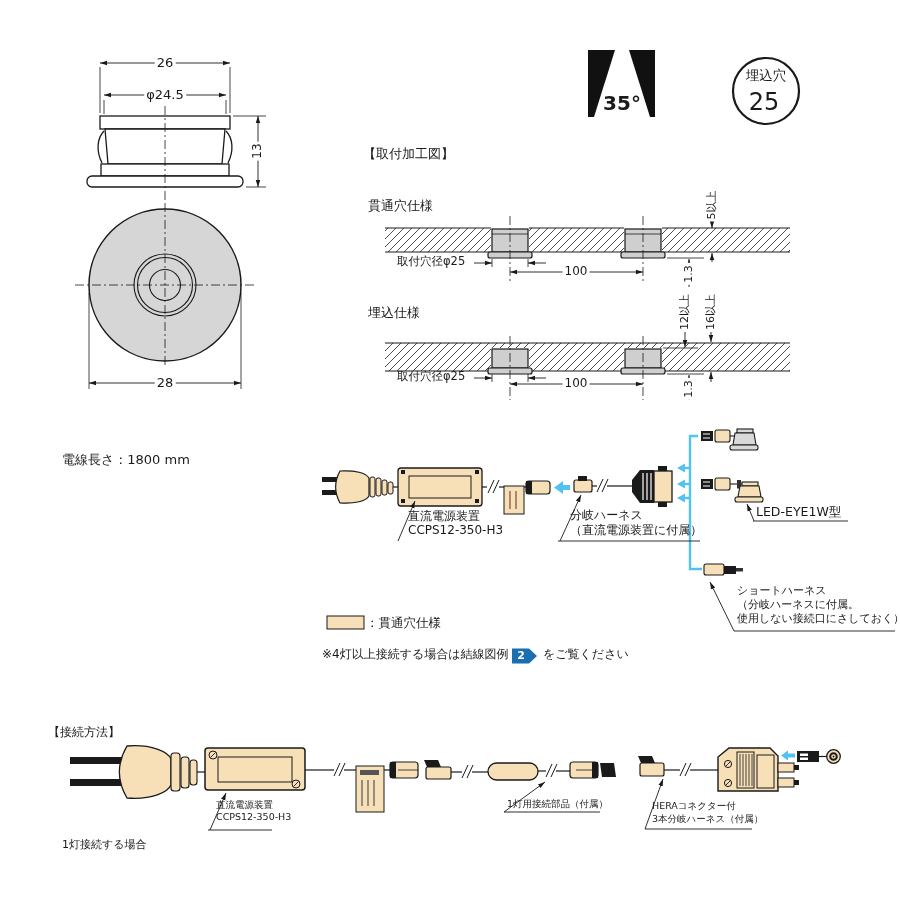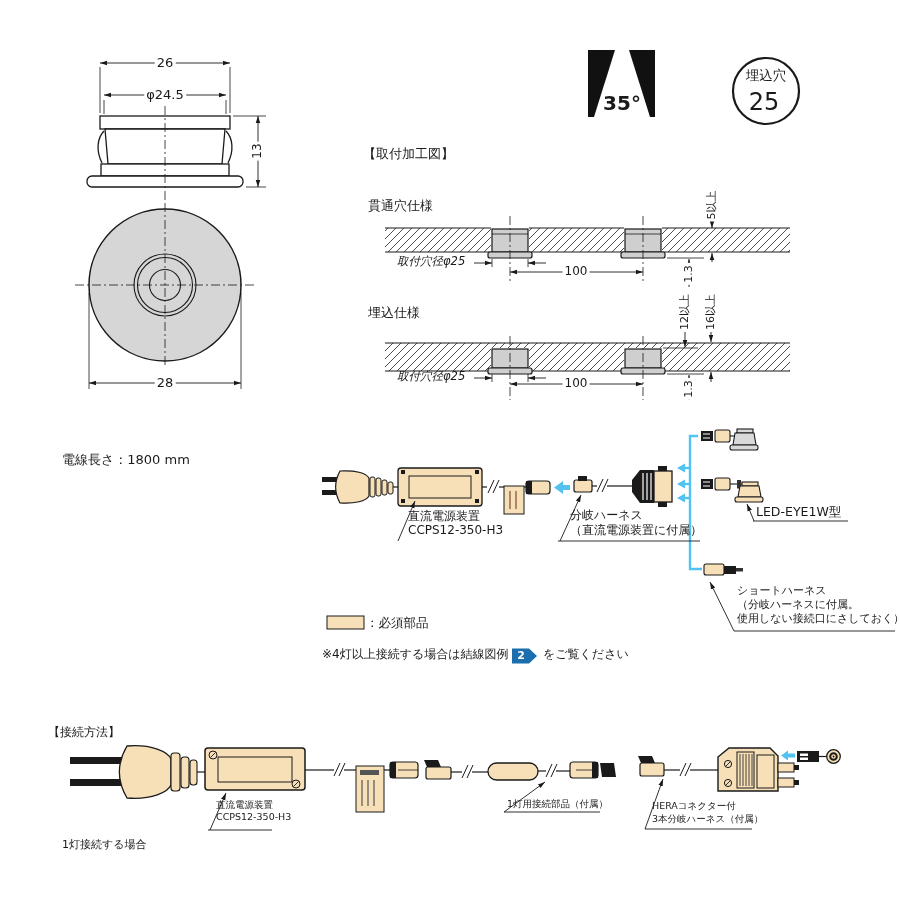--- a/index.html
+++ b/index.html
@@ -5,21 +5,21 @@
   html,body{margin:0;padding:0;background:#fff;}
   #page{position:relative;width:900px;height:900px;background:#fff;overflow:hidden;
         font-family:"DejaVu Sans","Liberation Sans",sans-serif;color:#1a1a1a;}
   #art{position:absolute;left:0;top:0;}
   .lbl{position:absolute;white-space:nowrap;line-height:1.15;color:#1a1a1a;}
   .c{transform:translate(-50%,-50%);}
   .v{transform:translate(-50%,-50%) rotate(-90deg);}
   .bg{background:#fff;padding:0 2px;}
   .f20{font-size:20px;font-weight:bold;} .f24{font-size:24px;} .f135{font-size:13.5px;}
   .f13{font-size:13px;text-align:right;} .f125{font-size:12.5px;} .f12{font-size:12px;}
-  .f115{font-size:11.5px;font-style:italic;} .f11{font-size:11px;} .f95{font-size:9.5px;}
+  .f115{font-size:11.5px;} .f11{font-size:11px;} .f95{font-size:9.5px;}
   .badge{position:absolute;width:25px;height:16px;color:#fff;font-size:11px;font-weight:bold;
          text-align:center;line-height:16px;}
 </style>
 </head>
 <body>
 
 <div id="page">
 
 <svg id="art" width="900" height="900" viewBox="0 0 900 900">
   <defs>
@@ -352,21 +352,21 @@
 
 <div class="lbl f13" style="left:62px;top:453px">電線長さ：1800 mm</div>
 <div class="lbl f12" style="left:408px;top:510px">直流電源装置</div>
 <div class="lbl f12" style="left:408px;top:524px">CCPS12-350-H3</div>
 <div class="lbl f12" style="left:570px;top:509px">分岐ハーネス</div>
 <div class="lbl f12" style="left:570px;top:524px">（直流電源装置に付属）</div>
 <div class="lbl f125" style="left:756px;top:505px">LED-EYE1W型</div>
 <div class="lbl f11" style="left:737px;top:585px">ショートハーネス</div>
 <div class="lbl f11" style="left:737px;top:599px">（分岐ハーネスに付属。</div>
 <div class="lbl f11" style="left:737px;top:613px">使用しない接続口にさしておく）</div>
-<div class="lbl f125" style="left:366px;top:616px">：必須部品</div>
+<div class="lbl f125" style="left:366px;top:616px">：貫通穴仕様</div>
 <div class="lbl f12" style="left:322px;top:648px">※4灯以上接続する場合は結線図例</div>
 <div class="badge" style="left:511px;top:648px;background:transparent">
   <svg width="27" height="16" style="position:absolute;left:0;top:0">
     <polygon points="1,0.5 18,0.5 26,8 18,15.5 1,15.5" fill="#1b6fae"></polygon>
   </svg>
   <span style="position:absolute;left:0;top:0;width:20px;text-align:center">2</span>
 </div>
 <div class="lbl f12" style="left:543px;top:648px">をご覧ください</div>
 
 <div class="lbl f12" style="left:48px;top:726px">【接続方法】</div>

